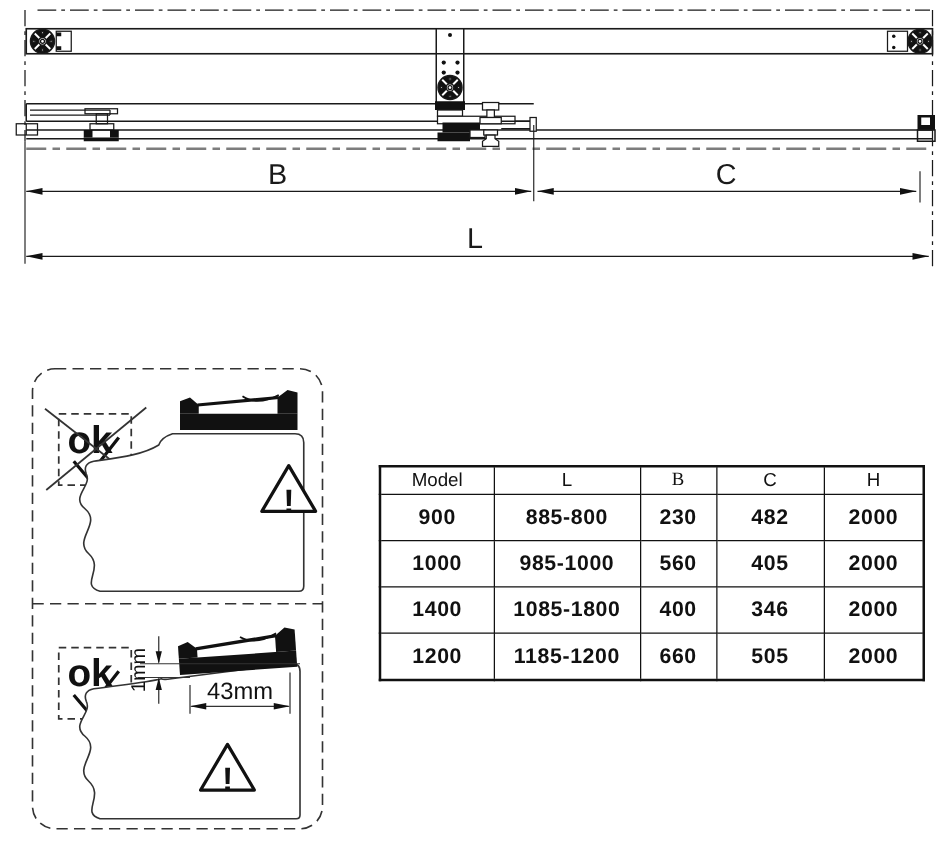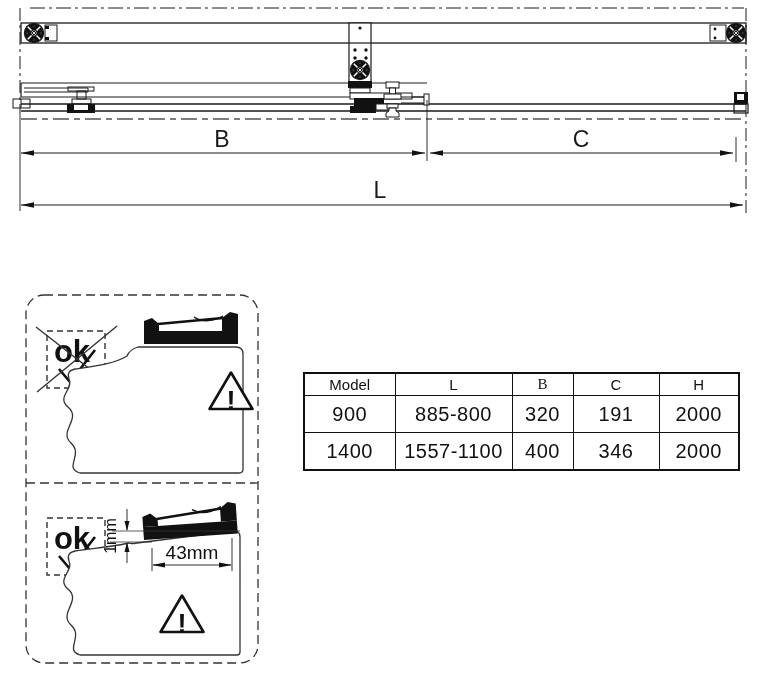--- a/index.html
+++ b/index.html
@@ -9,21 +9,21 @@
   svg{position:absolute;left:0;top:0;}
   
   .spec-table-wrap{position:absolute;left:303px;top:372px;}
   table.spec{border-collapse:collapse;table-layout:fixed;background:#fff;}
   table.spec th,table.spec td{
     border:1.6px solid #111;text-align:center;vertical-align:middle;
     padding:0;font-family:"Liberation Sans",sans-serif;color:#111;}
   table.spec{border:2.2px solid #111;}
   table.spec th{height:21px;font-size:15px;font-weight:400;}
   table.spec th.serif{font-family:"Liberation Serif",serif;font-size:15px;}
-  table.spec td{height:36px;font-size:20px;font-weight:400;letter-spacing:.5px;}
+  table.spec td{height:36px;font-size:17px;font-weight:700;letter-spacing:.5px;}
   text{font-family:"Liberation Sans",sans-serif;}
 </style>
 </head>
 <body>
 
 <div class="stage">
 
 <svg width="760" height="680" viewBox="0 0 760 680">
   <defs>
     <g id="wheel">
@@ -215,28 +215,42 @@
         <th>L</th>
         <th class="serif">B</th>
         <th>C</th>
         <th>H</th>
       </tr>
     </thead>
     <tbody>
       <tr>
         <td>900</td>
         <td>885-800</td>
-        <td>320</td>
-        <td>191</td>
+        <td>230</td>
+        <td>482</td>
+        <td>2000</td>
+      </tr>
+      <tr>
+        <td>1000</td>
+        <td>985-1000</td>
+        <td>560</td>
+        <td>405</td>
         <td>2000</td>
       </tr>
       <tr>
         <td>1400</td>
-        <td>1557-1100</td>
+        <td>1085-1800</td>
         <td>400</td>
         <td>346</td>
+        <td>2000</td>
+      </tr>
+      <tr>
+        <td>1200</td>
+        <td>1185-1200</td>
+        <td>660</td>
+        <td>505</td>
         <td>2000</td>
       </tr>
     </tbody>
   </table>
 </div>
 
 </div>
 
 </body></html>

